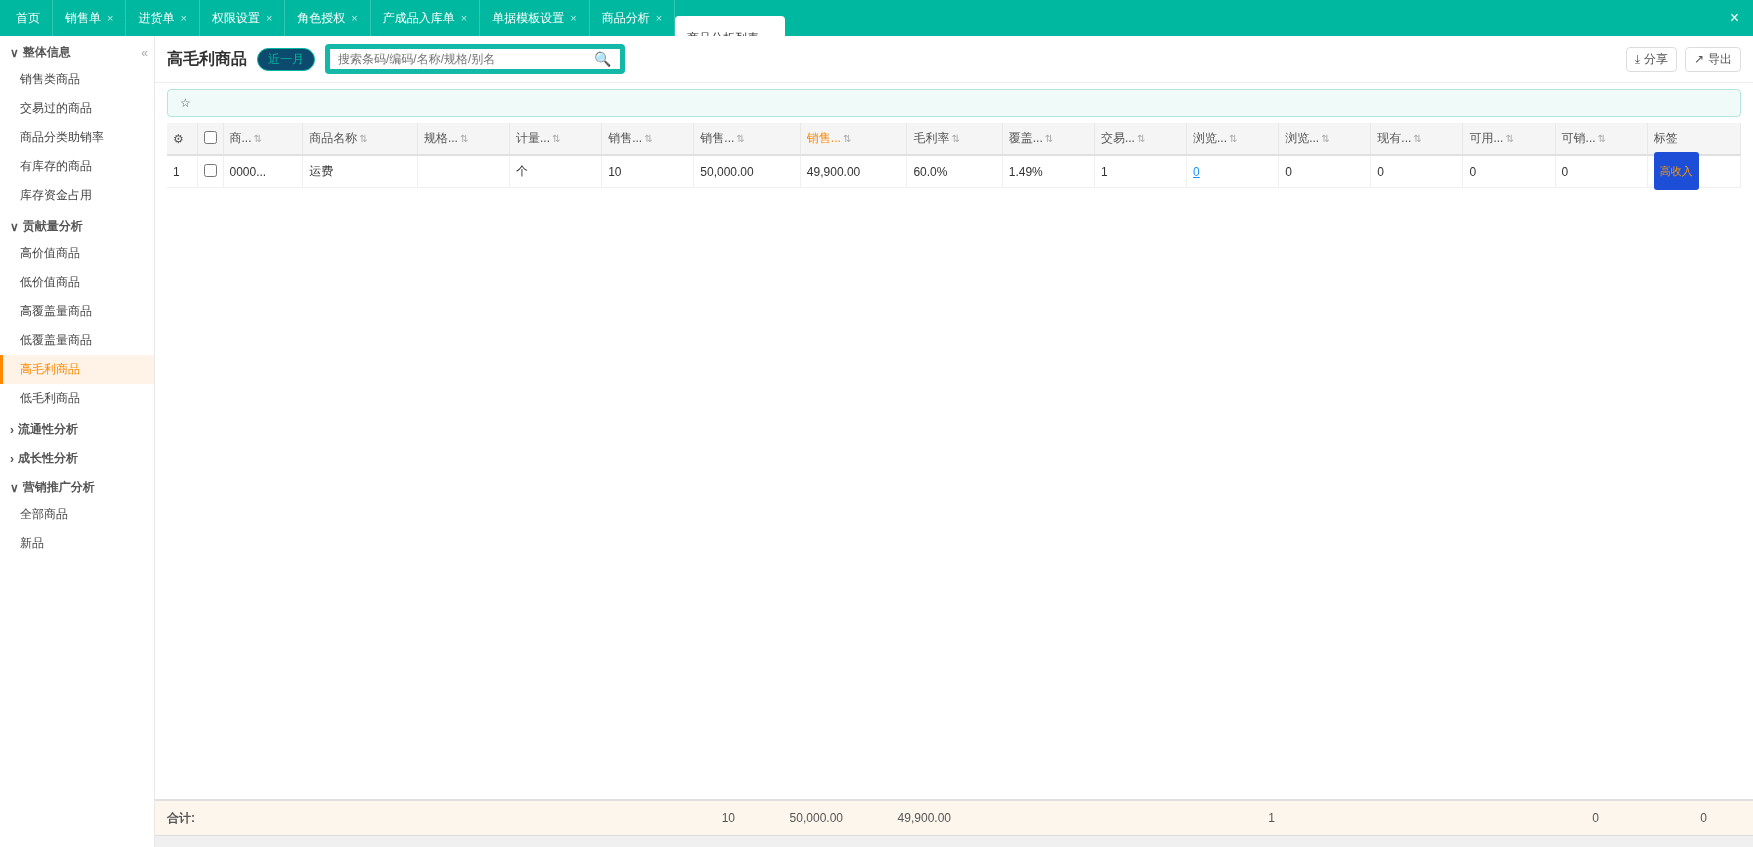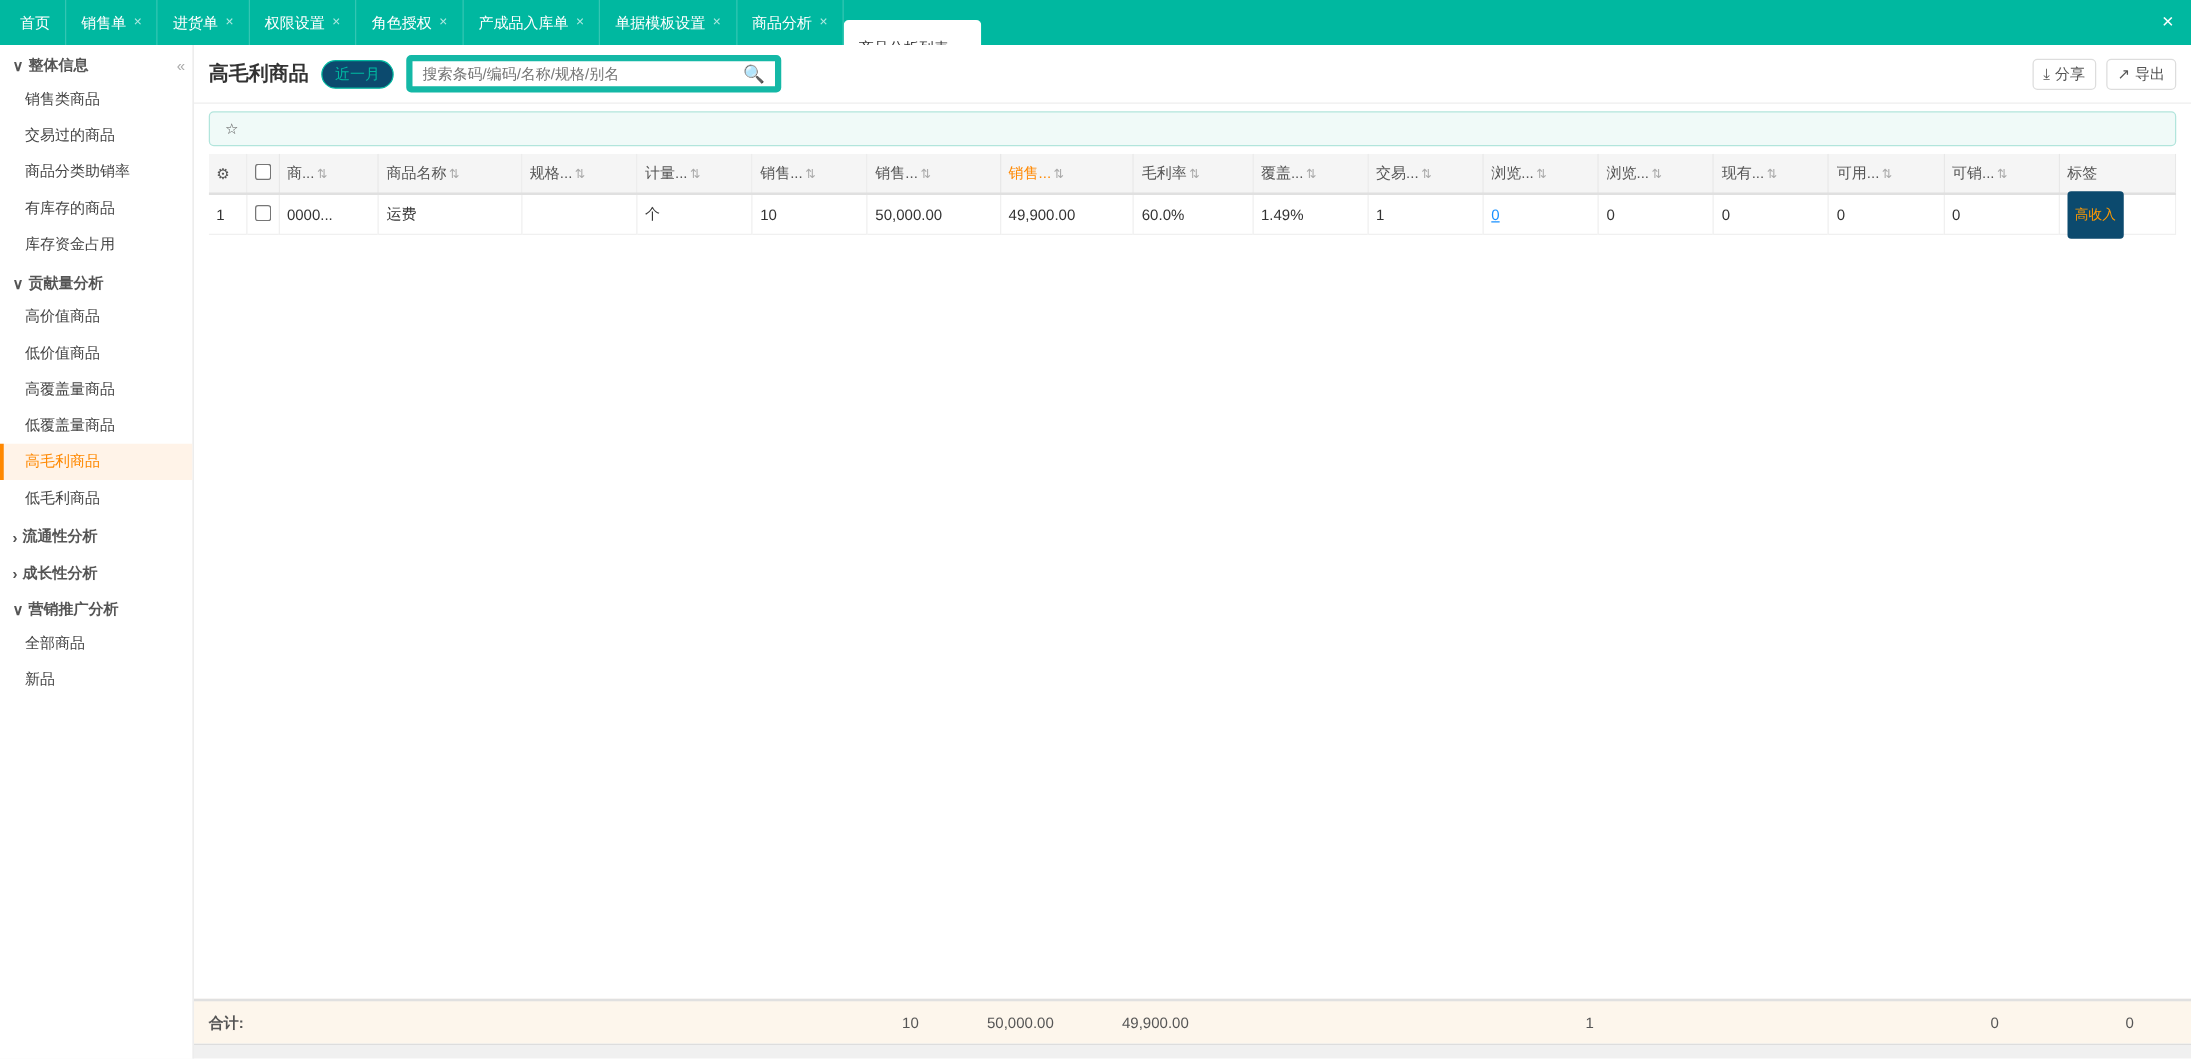--- a/index.html
+++ b/index.html
@@ -208,21 +208,21 @@
     tbody tr {
       border-bottom: 1px solid #f0f0f0;
     }
     tbody td {
       padding: 7px 6px;
       color: #333;
       border-right: 1px solid #f0f0f0;
       white-space: nowrap;
     }
     .tag-orange {
-      background: #0c4a6e;
+      background: #1d4ed8;
       color: #f90;
       padding: 13px 6px;
       border-radius: 3px;
       font-size: 11px;
     }
 
     
     .table-footer {
       background: #fdf6ec;
       border-top: 2px solid #e0e0e0;

